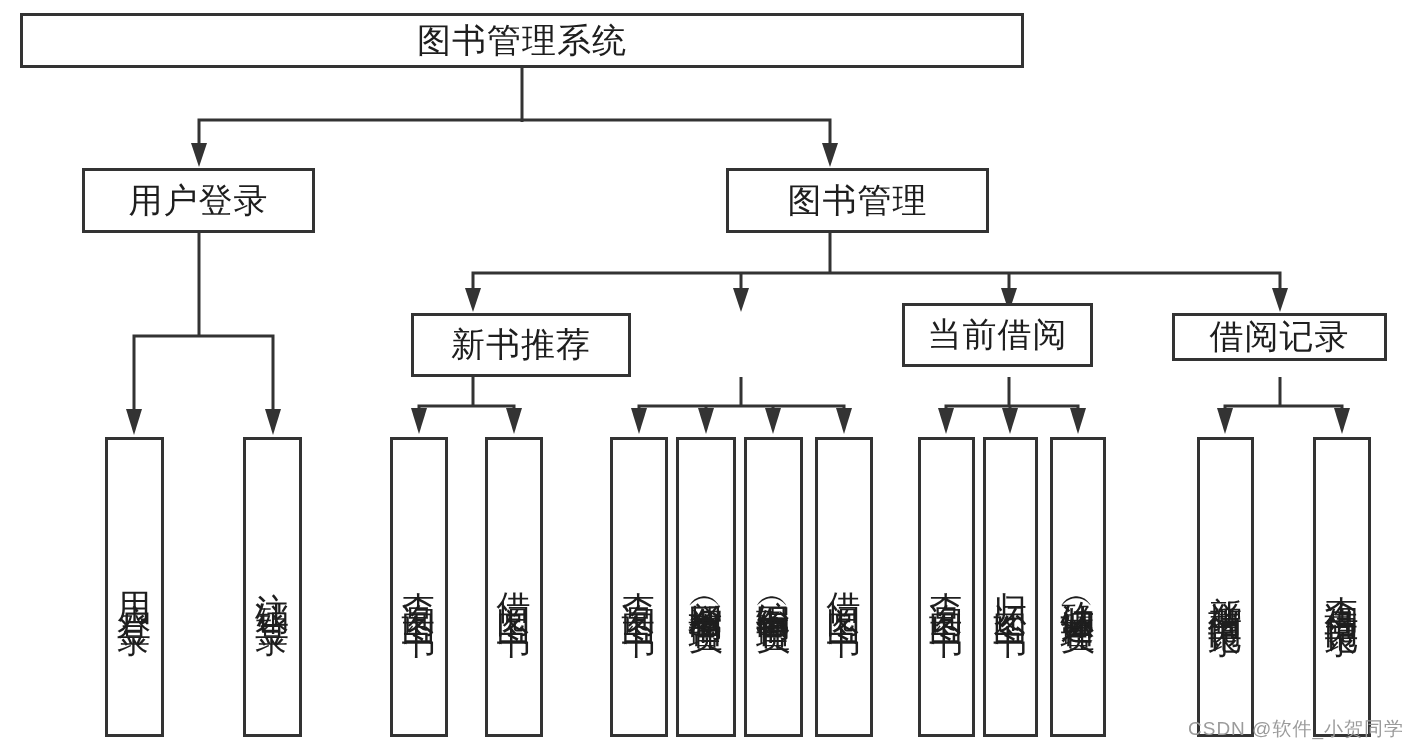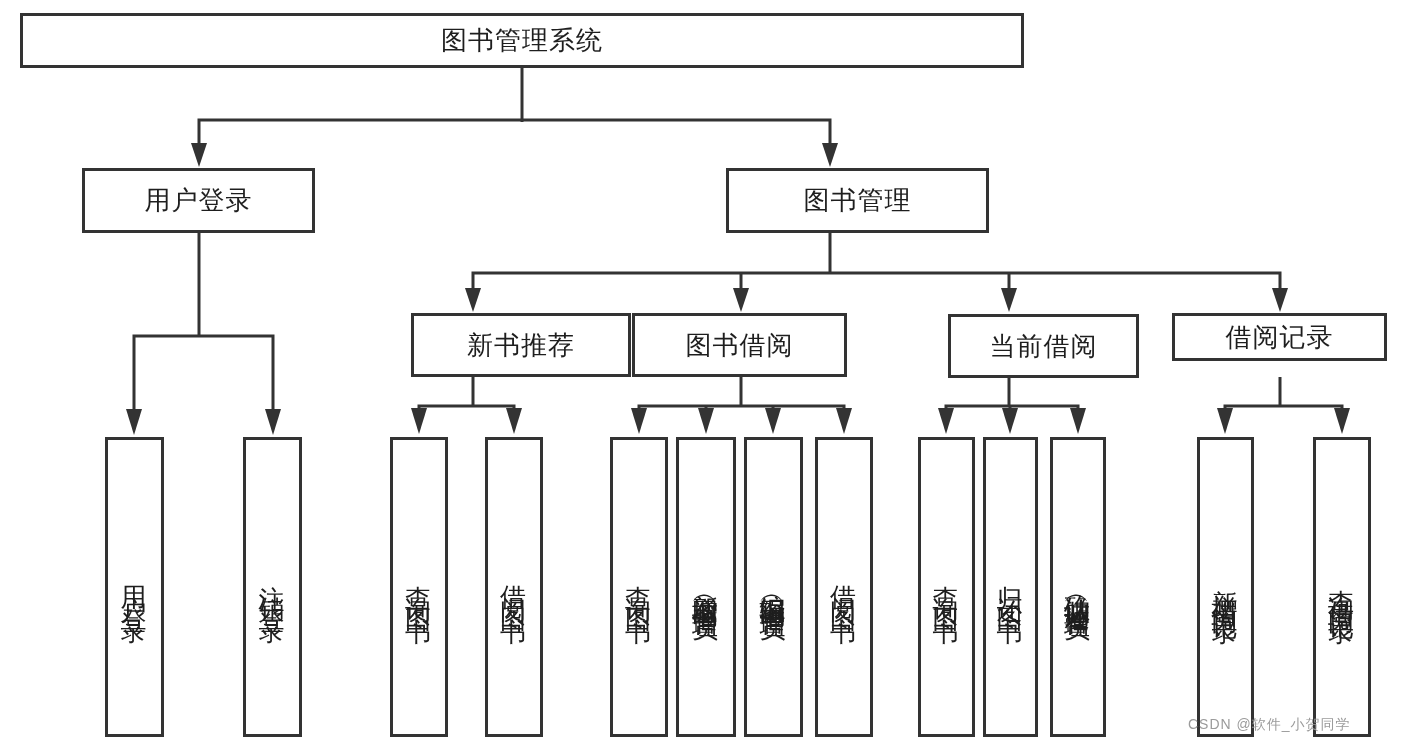--- a/index.html
+++ b/index.html
@@ -10,32 +10,32 @@
     overflow:hidden;
   }
   .node{
     position:absolute;box-sizing:border-box;
     border:3px solid var(--line,#333333);
     background:#ffffff;
     display:flex;align-items:center;justify-content:center;
     color:var(--text,#1e1e1e);
     z-index:2;
   }
-  .node .lbl{font-size:26px;white-space:nowrap;}
+  .node .lbl{font-size:34px;white-space:nowrap;}
   .h .lbl{letter-spacing:1px;}
   .v .lbl{writing-mode:vertical-rl;}
   .ls4{letter-spacing:11px;}
   .ls6{letter-spacing:6px;}
   .ls9{letter-spacing:3px;}
   svg.connectors{position:absolute;left:0;top:0;z-index:1;}
   .connectors path{stroke:var(--line,#333333);stroke-width:3;fill:none;}
   .connectors polygon{fill:var(--line,#333333);stroke:none;}
   .watermark{
     position:absolute;left:1188px;top:716px;z-index:5;
-    font-size:14px;letter-spacing:1px;
+    font-size:19px;letter-spacing:1px;
     color:var(--watermark,#9b9b9b);white-space:nowrap;
   }
 </style>
 </head>
 <body>
 
 <div class="canvas">
 
   <svg class="connectors" width="1405" height="747" viewBox="0 0 1405 747" aria-hidden="true">
 
@@ -92,24 +92,21 @@
   <div class="node h" style="left:82px;top:168px;width:233px;height:65px;">
     <span class="lbl">用户登录</span>
   </div>
   <div class="node h" style="left:712px;top:168px;width:263px;height:65px;margin-left:14px;">
     <span class="lbl">图书管理</span>
   </div>
 
   <div class="node h" style="left:363px;top:313px;width:220px;height:64px;margin-left:48px;">
     <span class="lbl">新书推荐</span>
   </div>
-  <div class="node h" style="left:632px;top:313px;width:215px;height:64px;">
-    <span class="lbl">图书借阅</span>
-  </div>
-  <div class="node h" style="left:902px;top:314px;width:191px;height:64px;margin-left:46px;">
+  <div class="node h" style="left:902px;top:303px;width:191px;height:64px;">
     <span class="lbl">当前借阅</span>
   </div>
   <div class="node h" style="left:1172px;top:313px;width:215px;height:48px;">
     <span class="lbl">借阅记录</span>
   </div>
 
   <div class="node v" style="left:105px;top:437px;width:59px;height:300px;">
     <span class="lbl ls4">用户登录</span>
   </div>
   <div class="node v" style="left:243px;top:437px;width:59px;height:300px;">

